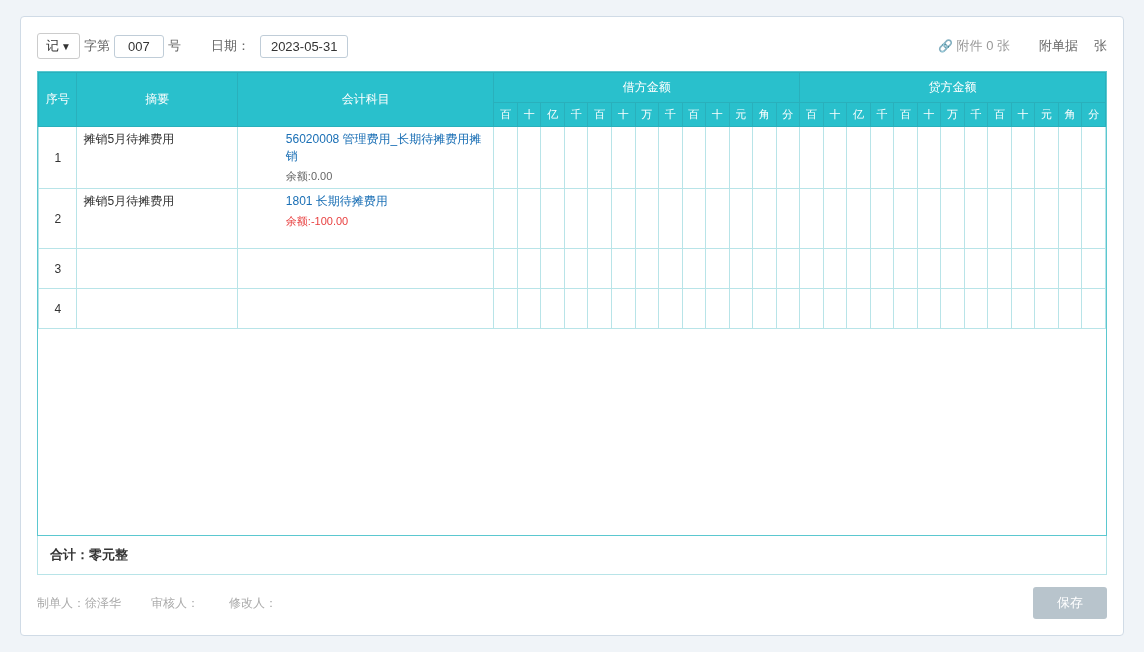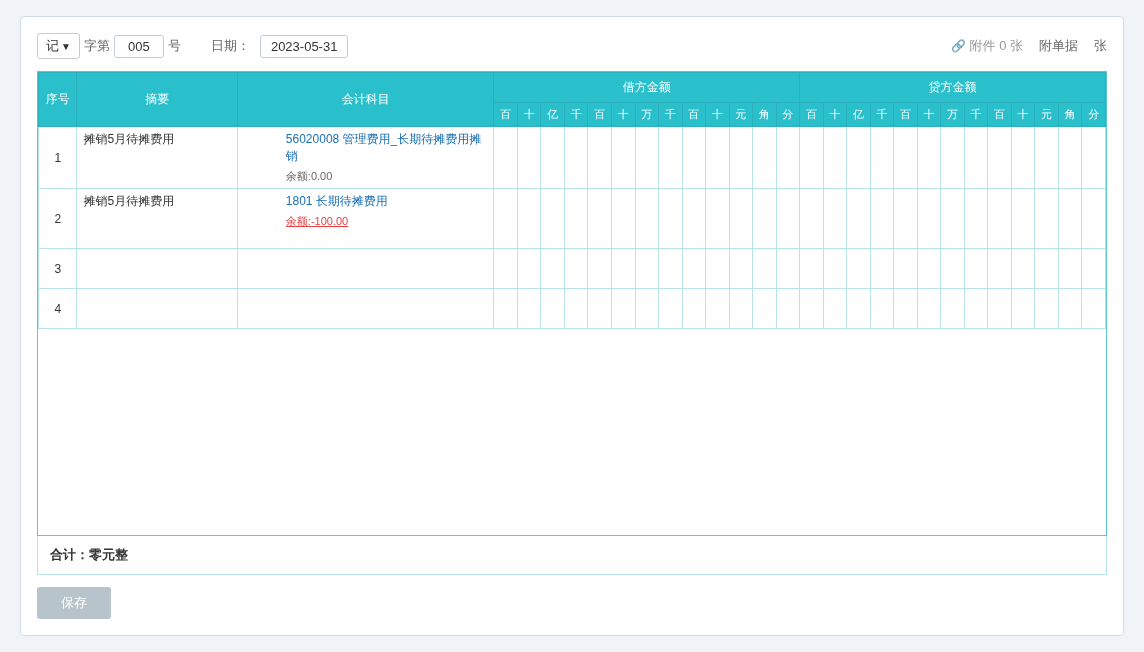--- a/index.html
+++ b/index.html
@@ -126,20 +126,21 @@
       display: flex;
       align-items: center;
       gap: 3px;
       cursor: pointer;
     }
     .attachment-link .clip-icon { font-size: 12px; }
     .fu-dan-ju {
       color: #666;
       font-size: 13px;
       cursor: pointer;
+      margin-left: 13px;
     }
     .zhang-label {
       color: #666;
       font-size: 13px;
     }
     
     .voucher-table {
       width: 100%;
       border-collapse: collapse;
       flex: 1;
@@ -190,21 +191,20 @@
       font-size: 12px;
       color: #1a6fb5;
     }
     .account-balance {
       font-size: 11px;
       color: #666;
       margin-top: 4px;
     }
     .account-balance.negative {
       color: #e84040;
-      text-decoration: underline;
     }
     .amount-cell {
       width: 22px;
       text-align: center;
       border: 1px solid #b8e4e8;
       padding: 2px 0;
     }
     .col-debit-group, .col-credit-group {
       text-align: center;
     }
@@ -239,21 +239,21 @@
 
     <div class="form-card">
 
       <div class="form-toolbar">
         <div class="voucher-type">
           <button class="ji-label">
             <span>记</span>
             <span class="chevron-icon">▼</span>
           </button>
           <span class="zi-di-label">字第</span>
-          <span class="zi-di-value">005</span>
+          <span class="zi-di-value">007</span>
           <span class="hao-label">号</span>
         </div>
         <span class="date-label">日期：</span>
         <span class="date-value">2023-05-31</span>
         <div class="attachment-area">
           <span class="attachment-link">
             <span class="clip-icon">🔗</span>
             <span>附件 0 张</span>
           </span>
           <span class="fu-dan-ju">附单据</span>
@@ -433,17 +433,28 @@
               </tr>
             </tbody>
         </table>
       </div>
 
       <div style="border:1px solid #b8e4e8; border-top:none; padding:10px 12px; background:#fff;">
         <span style="font-size:13px;color:#333;font-weight:bold;">合计：零元整</span>
       </div>
 
       <div class="form-footer">
+        <div class="footer-info">
+          <span>
+            <span>制单人：</span><span>徐泽华</span>
+          </span>
+          <span>
+            <span>审核人：</span><span></span>
+          </span>
+          <span>
+            <span>修改人：</span><span></span>
+          </span>
+        </div>
         <button class="save-btn">保存</button>
       </div>
     </div>
   </div>
 </div>
 
 </body></html>

